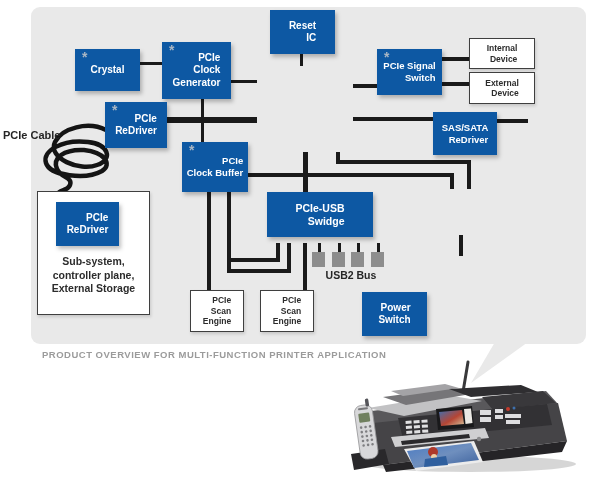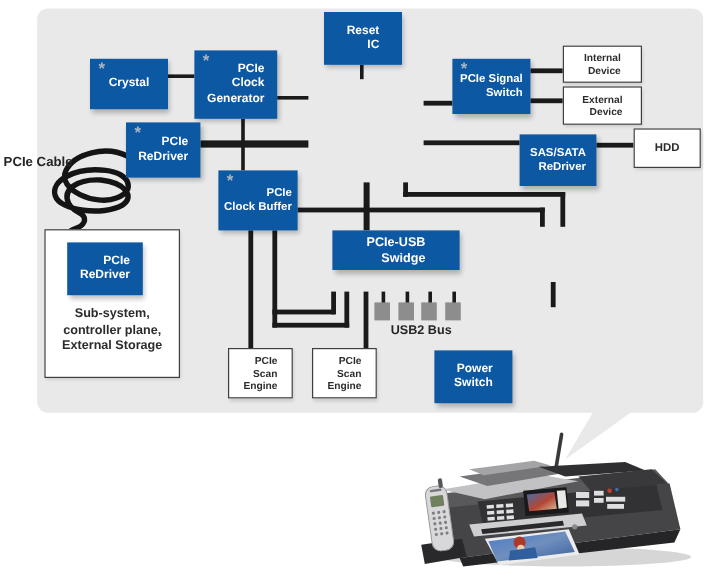--- a/index.html
+++ b/index.html
@@ -202,42 +202,39 @@
     <span class="lbl fs10">PCIe
 ReDriver</span>
     </div>
 
 
   <div class="box blue" style="left:433px;top:112px;width:64px;height:43px">
     <span class="lbl fs9">SAS/SATA
 ReDriver</span>
     </div>
 
-  <div class="box white" style="left:528px;top:107px;width:54px;height:31px">
-    <span class="lbl fs9">HDD</span>
-    </div>
 
   <div class="box blue" style="left:182px;top:142px;width:66px;height:50px">
     <span class="star">*</span>
     <span class="lbl fs9">PCIe
 Clock Buffer</span>
     </div>
 
   <div class="box white" style="left:37px;top:191px;width:111px;height:122px">
     <span class="subsys-caption">Sub-system,
 controller plane,
 External Storage</span>
     </div>
 
   <div class="box blue" style="left:56px;top:202px;width:63px;height:44px">
     <span class="lbl fs10">PCIe
 ReDriver</span>
     </div>
 
-  <div class="box blue" style="left:277px;top:192px;width:106px;height:33px">
+  <div class="box blue" style="left:267px;top:192px;width:106px;height:45px">
     <span class="lbl fs105">PCIe-USB
 Swidge</span>
     </div>
 
 
 
   <div class="box white" style="left:190px;top:290px;width:52px;height:40px">
     <span class="lbl fs8">PCIe
 Scan
 Engine</span>
@@ -252,14 +249,15 @@
   <div class="box blue" style="left:362px;top:292px;width:65px;height:44px">
     <span class="lbl fs10">Power
 Switch</span>
     </div>
 
 
   <div class="freelabel" style="left:3px;top:129px">PCIe Cable</div>
 
   <div class="usb2">USB2 Bus</div>
 
+  <div class="caption">PRODUCT OVERVIEW FOR MULTI-FUNCTION PRINTER APPLICATION</div>
 
 </div>
 
 </body></html>

